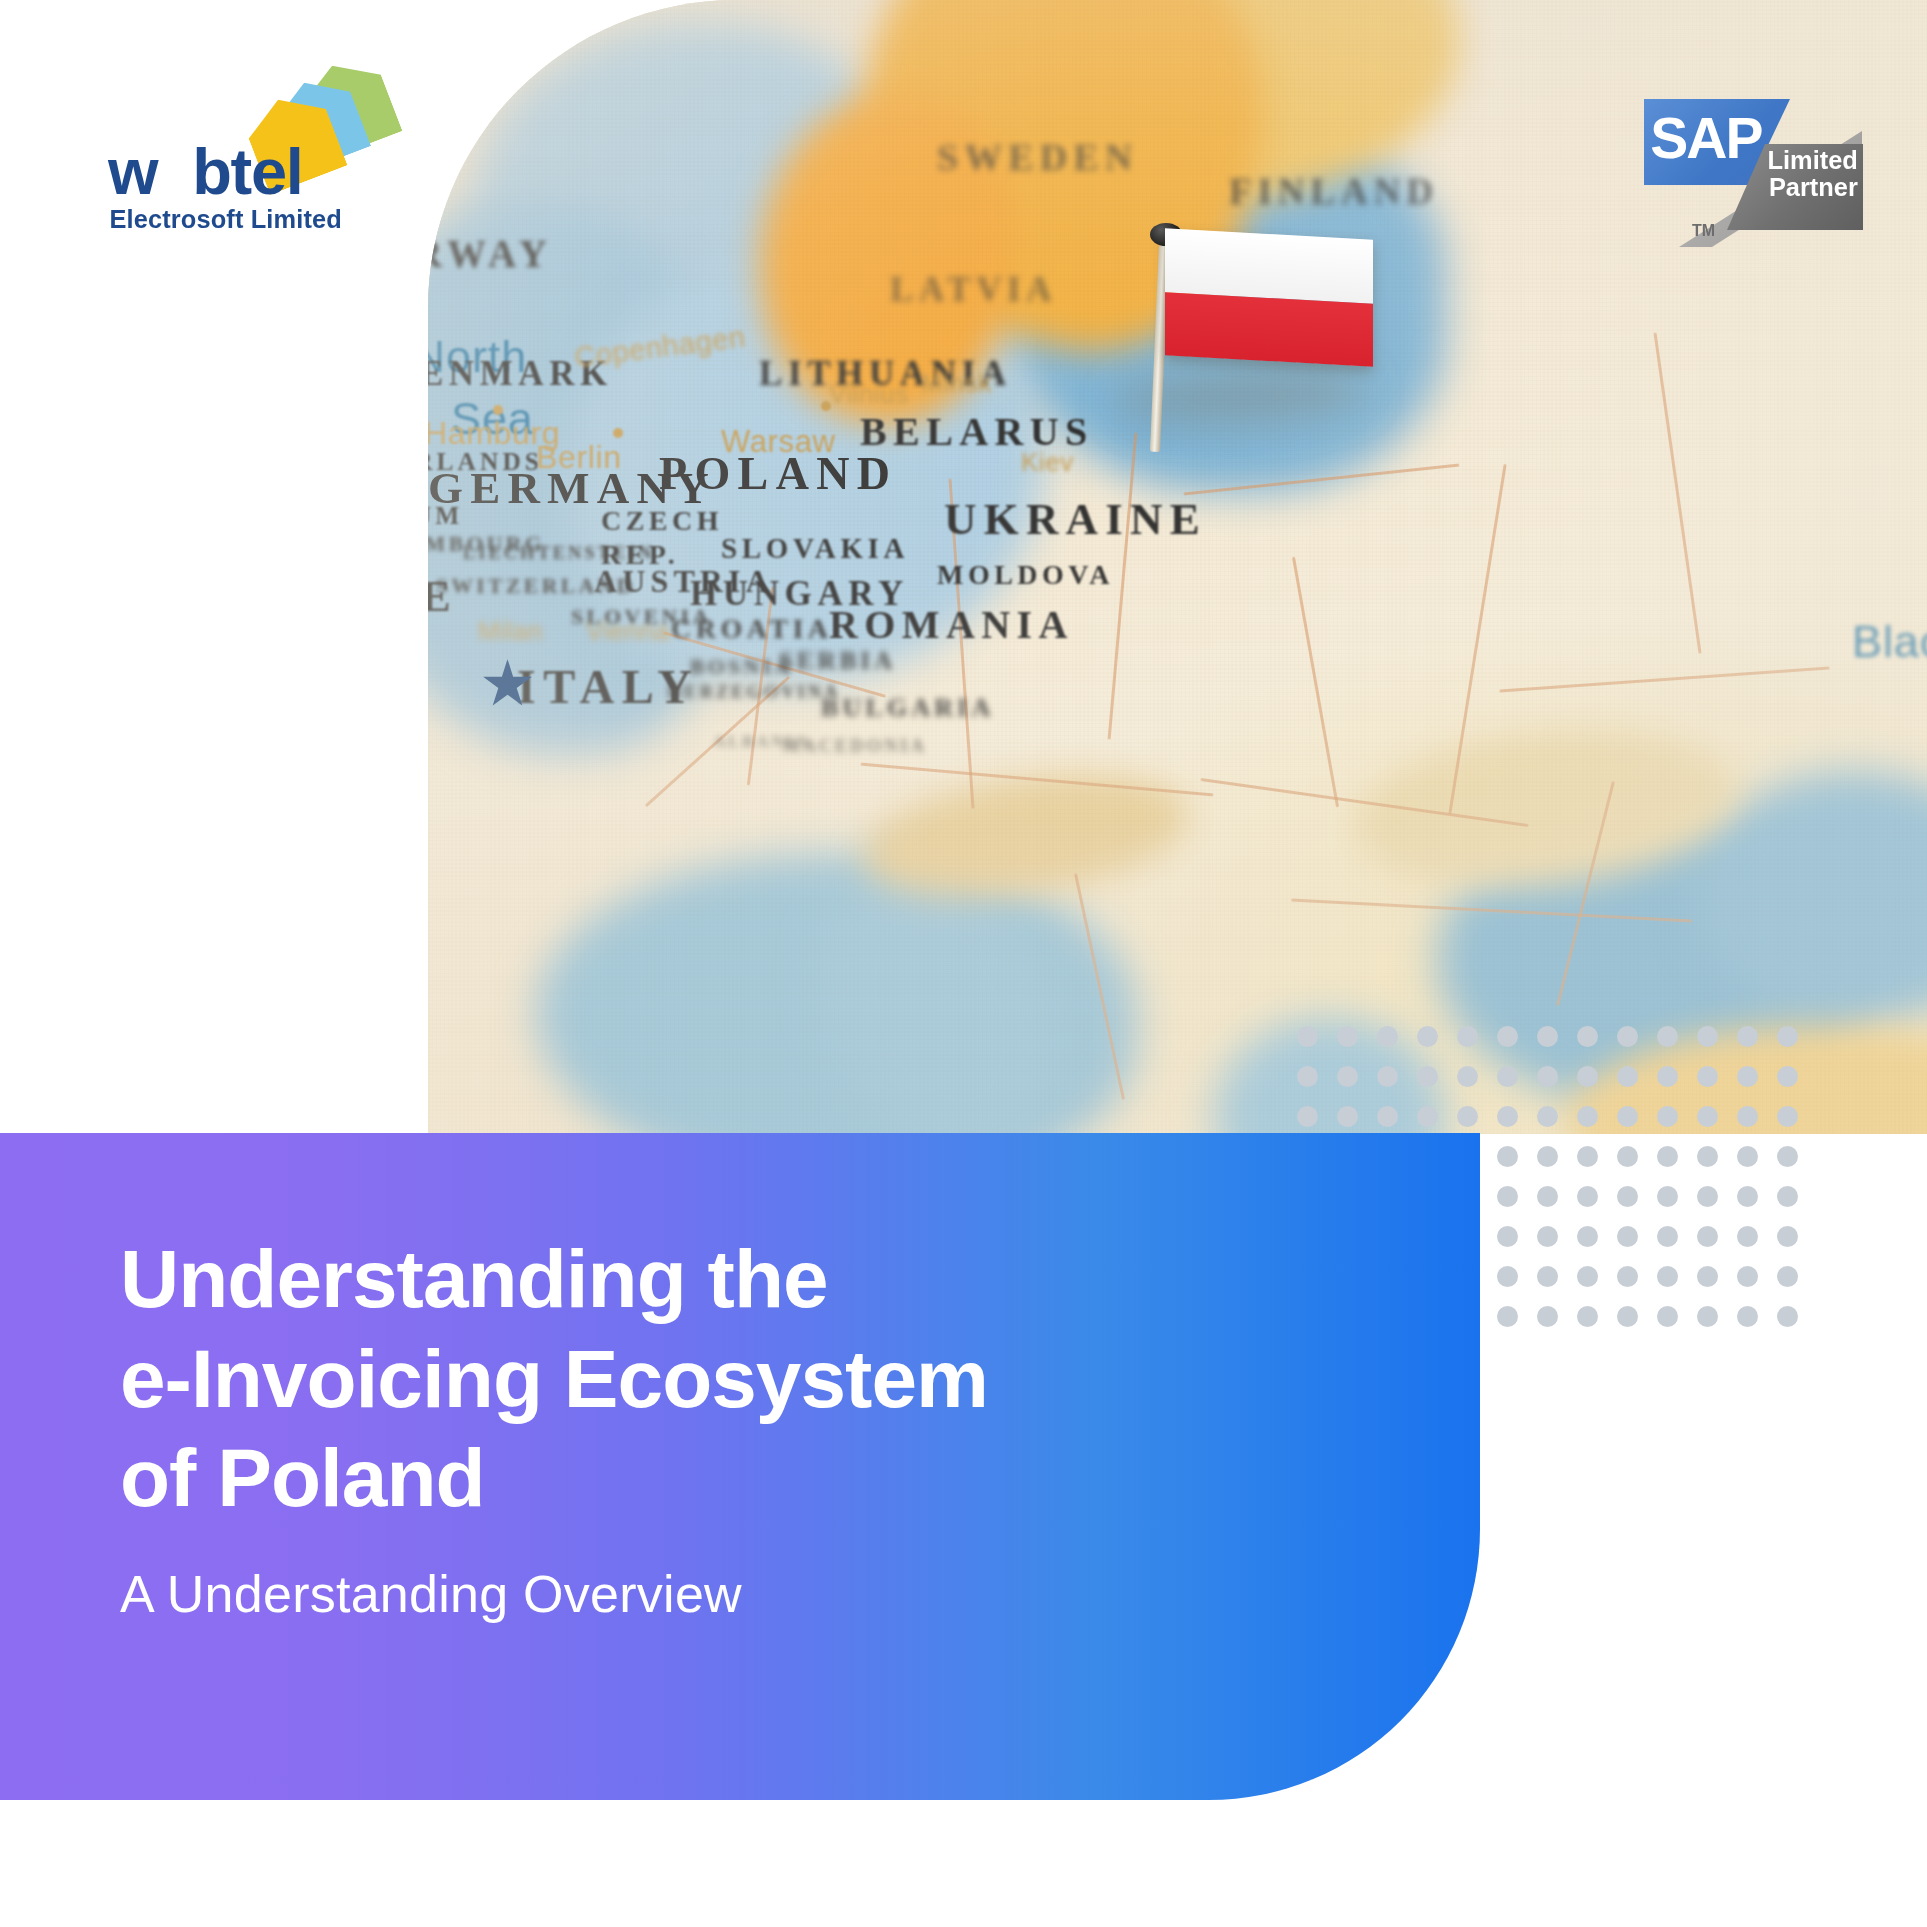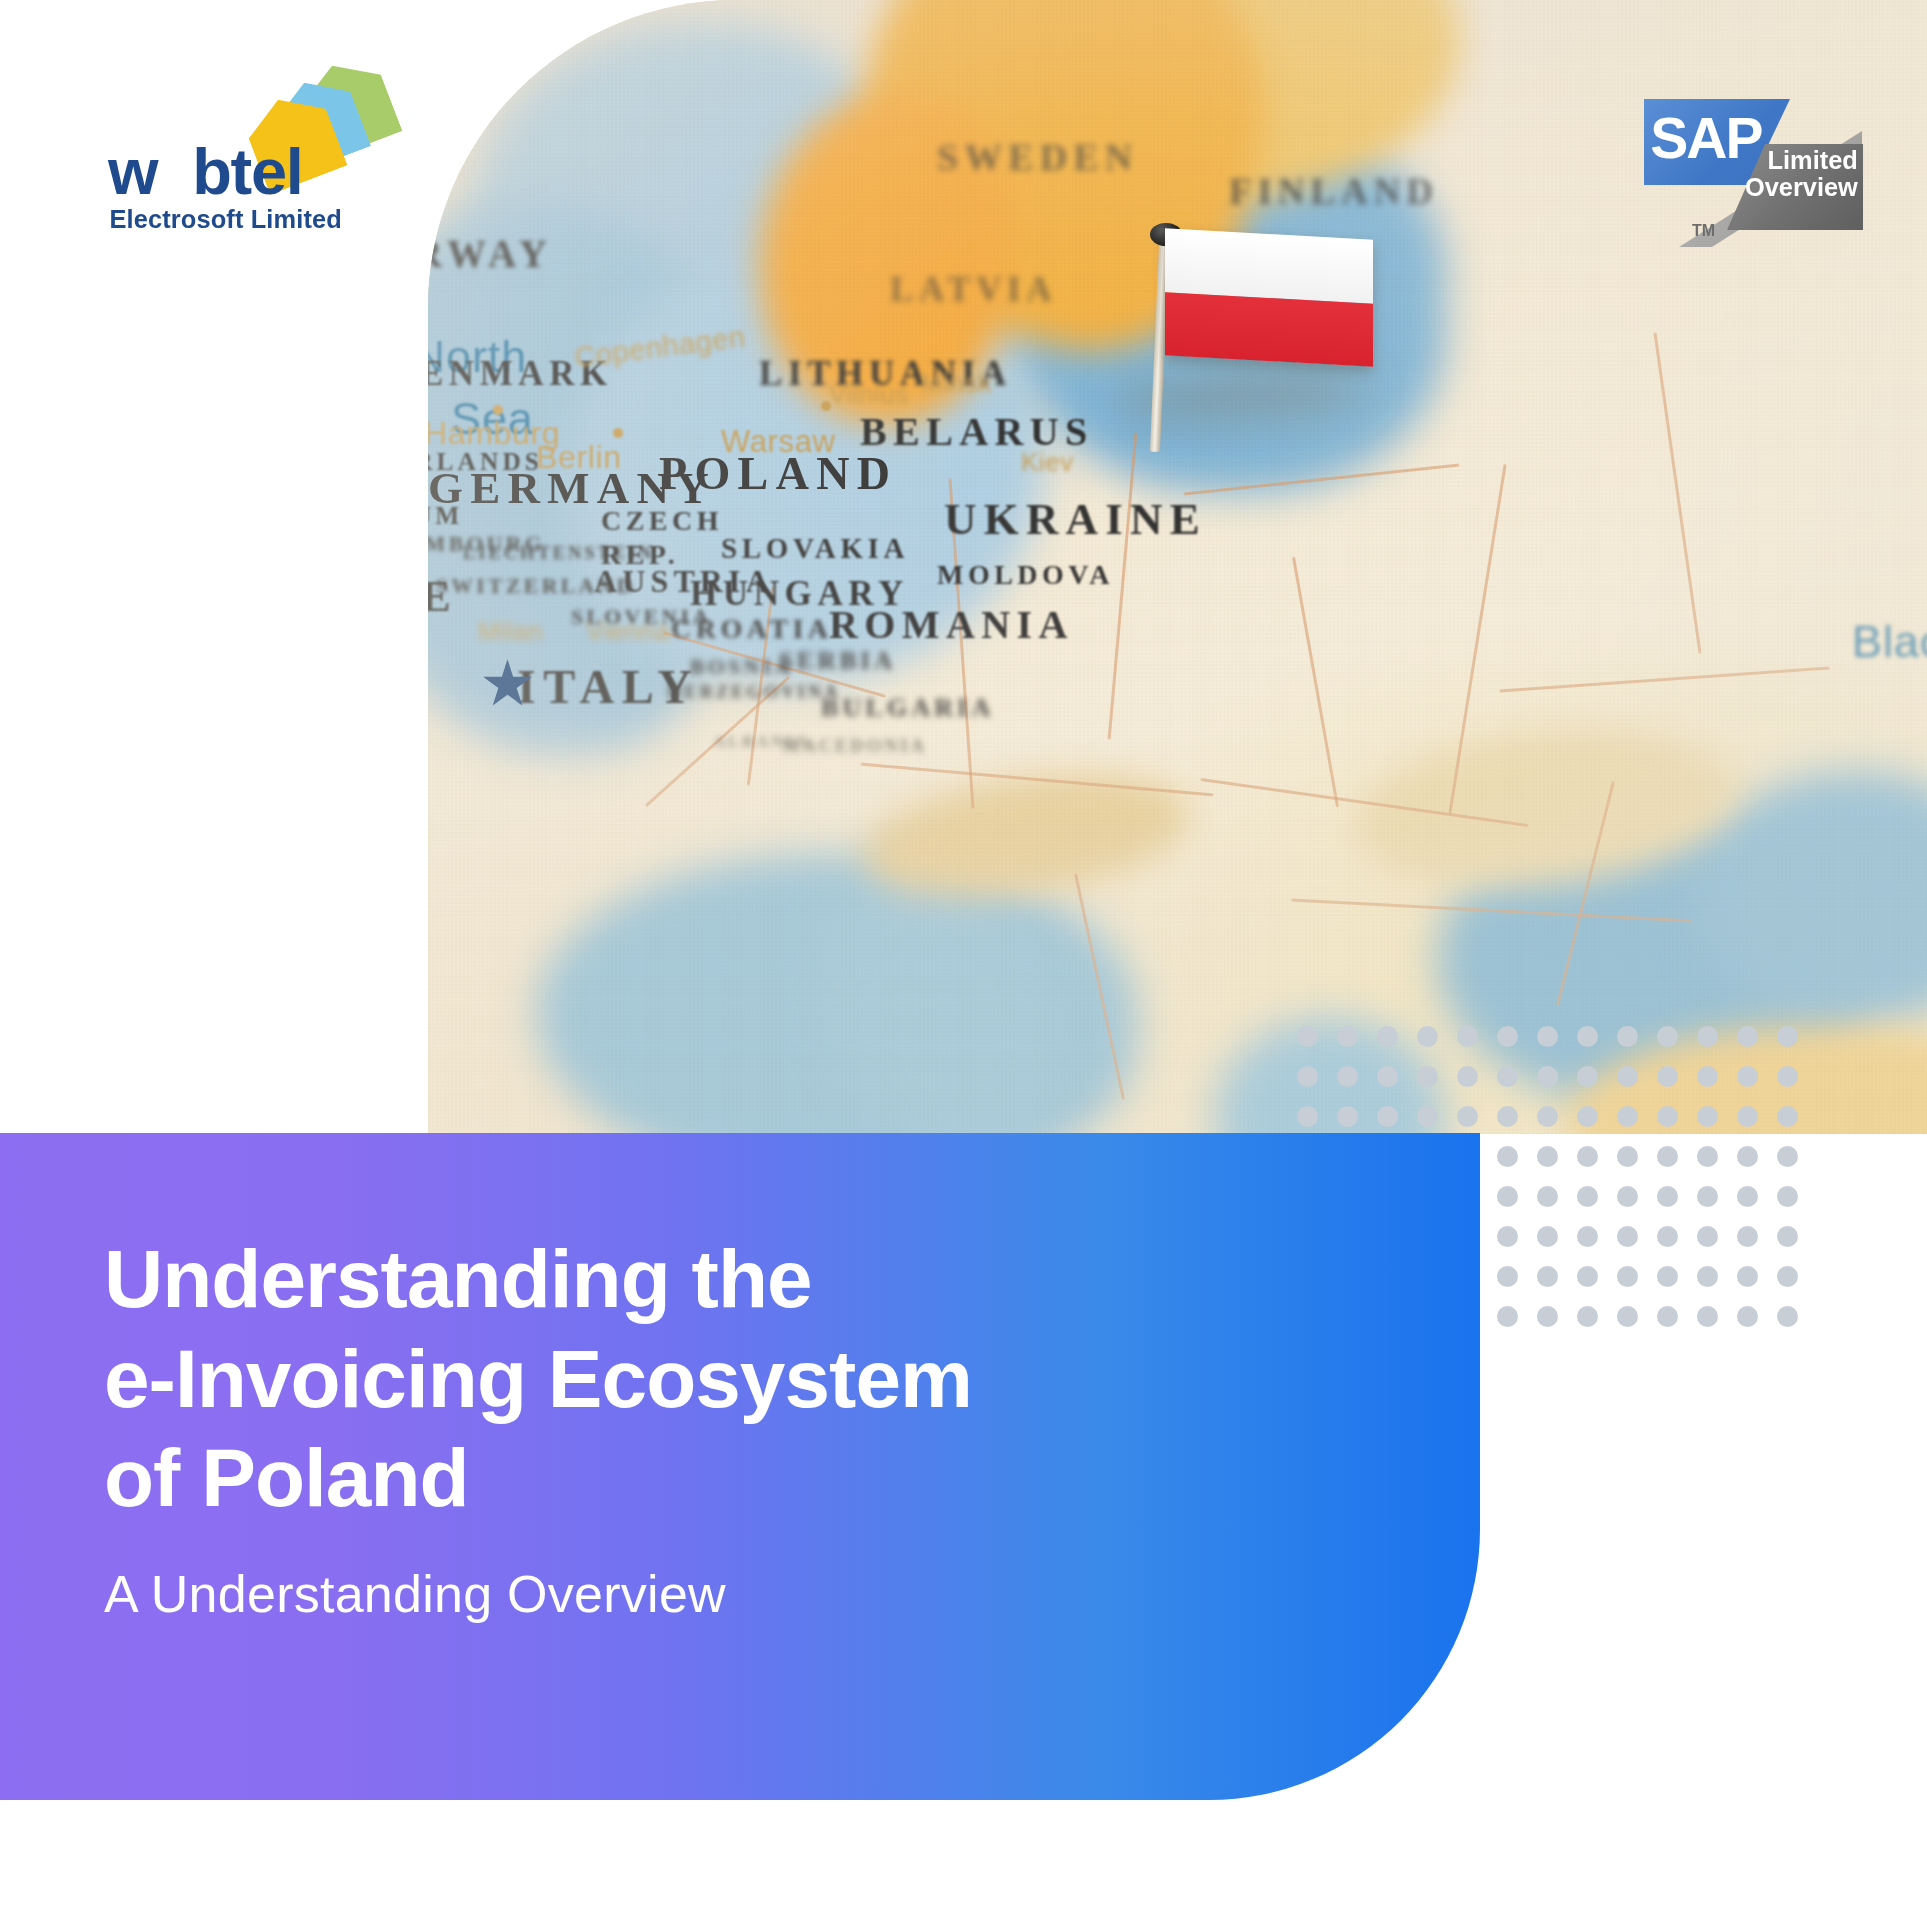--- a/index.html
+++ b/index.html
@@ -89,21 +89,21 @@
   .dot-grid{ position:absolute; left:1297px; top:1026px; width:493px; height:304px; z-index:5;
     display:grid; grid-template-columns:repeat(13,40px); grid-template-rows:repeat(8,40px); }
   .dot{ width:21px; height:21px; border-radius:50%; background:#c7ced6; }
 
   
   .banner{
     position:absolute; left:0; top:1133px; width:1480px; height:667px; z-index:6;
     background:linear-gradient(90deg,#8d6ef2 0%,#8a6ef1 22%,#6f73f0 46%,#3a8ae9 74%,#1a73ee 100%);
     border-bottom-right-radius:271px;
   }
-  .banner-inner{ position:absolute; left:104px; top:96px; right:46px; }
+  .banner-inner{ position:absolute; left:120px; top:96px; right:46px; }
   .title{ color:#ffffff; font-weight:700; font-size:82px; line-height:1.215;
     letter-spacing:-.012em; }
   .subtitle{ color:#ffffff; font-weight:400; font-size:52px; line-height:1.2;
     letter-spacing:.005em; margin-top:35px; }
 
   
   .logo{ position:absolute; left:108px; top:91px; width:254px; height:139px; z-index:8; }
   .logo-mark{ position:absolute; left:149px; top:-28px; width:123px; height:123px; }
   .shape{ position:absolute; }
   .sh-green{ left:48px; top:0px; width:85px; height:86px; background:#a9cc6b;
@@ -382,16 +382,16 @@
 </div>
 
 <div class="sap">
   <div class="sap-swoosh"></div>
   <div class="sap-blue"></div>
   <div class="sap-word">SAP</div>
   <div class="sap-tm">TM</div>
   <div class="sap-gray"></div>
   <div class="sap-gray-txt">
     <div>Limited</div>
-    <div>Overview</div>
+    <div>Partner</div>
   </div>
 </div>
 
 
 </body></html>

